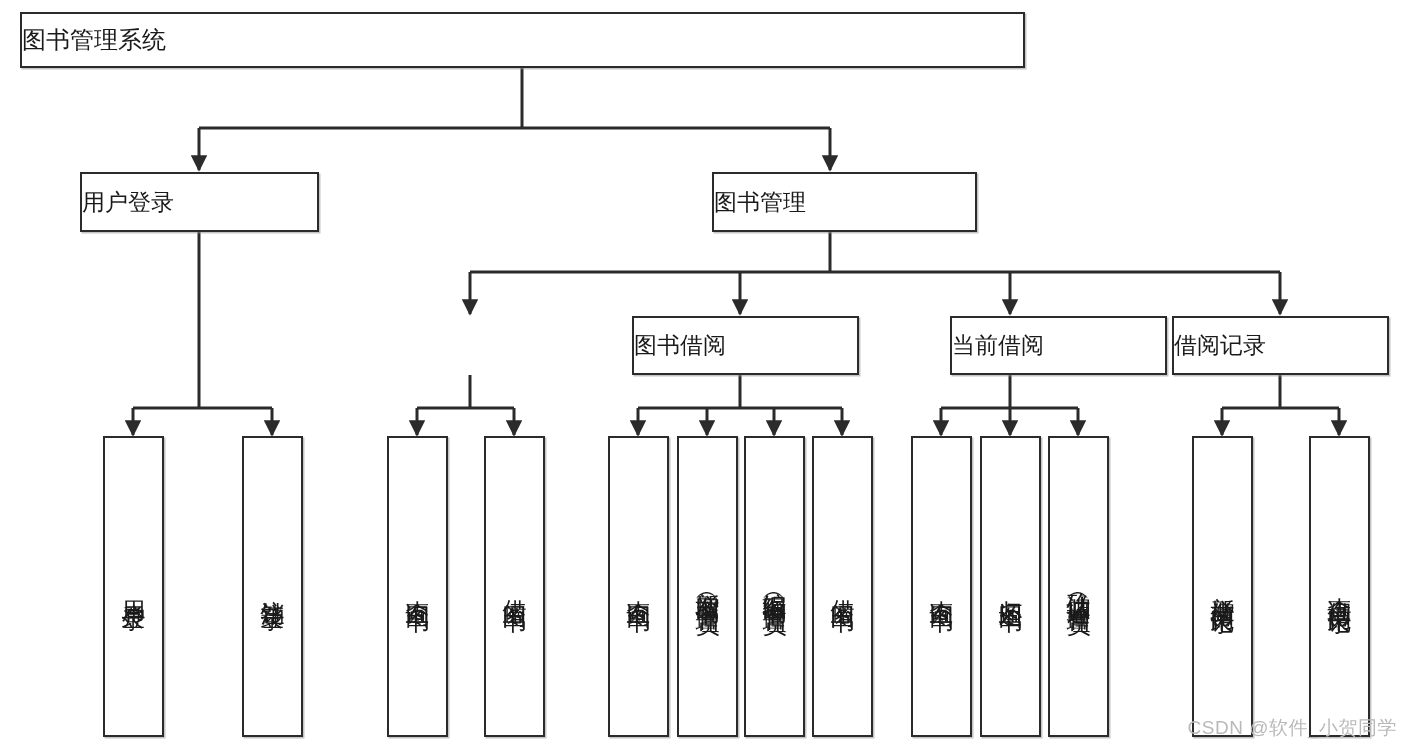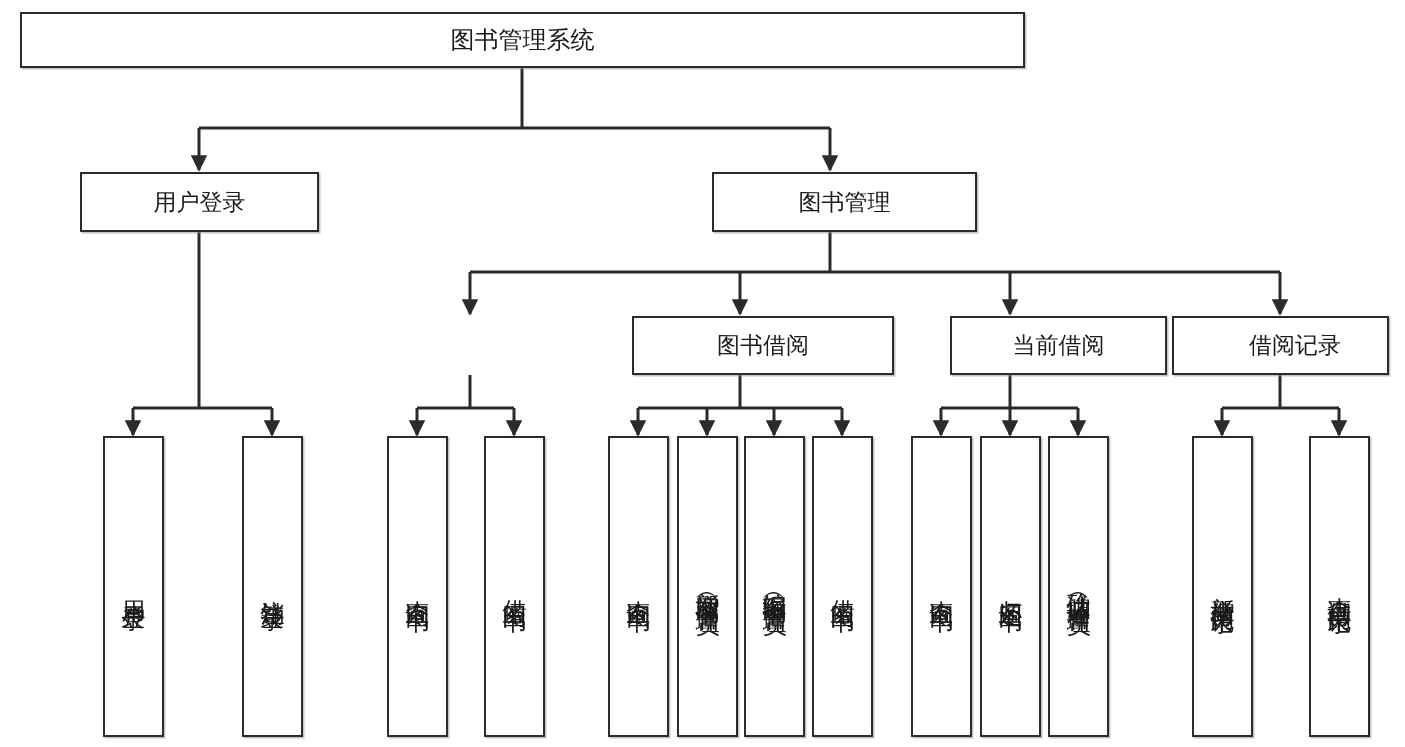--- a/index.html
+++ b/index.html
@@ -24,21 +24,20 @@
     width: 1405px;
     height: 747px;
   }
   .node {
     position: absolute;
     box-sizing: border-box;
     background: #ffffff;
     border: 2px solid #2b2b2b;
     display: flex;
     align-items: center;
-    justify-content: center;
     box-shadow: 1.5px 1.5px 0 0 rgba(150,150,150,0.55);
   }
   .node .label {
     color: #1a1a1a;
     line-height: 1.08;
     text-align: center;
     white-space: nowrap;
   }
   .node.horiz .label {
     font-size: 23px;
@@ -127,27 +126,27 @@
     <span class="label">图书管理系统</span>
   </div>
 
   <div class="node horiz" style="left:80px; top:172px; width:239px; height:60px;">
     <span class="label">用户登录</span>
   </div>
   <div class="node horiz" style="left:712px; top:172px; width:265px; height:60px;">
     <span class="label">图书管理</span>
   </div>
 
-  <div class="node horiz" style="left:632px; top:316px; width:262px; height:59px;">
+  <div class="node horiz" style="left:632px; top:316px; width:227px; height:59px;">
     <span class="label">图书借阅</span>
   </div>
   <div class="node horiz" style="left:950px; top:316px; width:217px; height:59px;">
     <span class="label">当前借阅</span>
   </div>
-  <div class="node horiz" style="left:1172px; top:316px; width:217px; height:59px;padding-left:29px;">
+  <div class="node horiz" style="left:1172px; top:316px; width:217px; height:59px;">
     <span class="label">借阅记录</span>
   </div>
 
   <div class="node vert" style="left:103px; top:436px; width:61px; height:301px;">
     <span class="label">用户登录</span>
   </div>
   <div class="node vert" style="left:242px; top:436px; width:61px; height:301px;">
     <span class="label">注销登录</span>
   </div>
 
@@ -181,14 +180,15 @@
     <span class="label">确认归还（管理员）</span>
   </div>
 
   <div class="node vert" style="left:1192px; top:436px; width:61px; height:301px;">
     <span class="label">新增借阅记录</span>
   </div>
   <div class="node vert" style="left:1309px; top:436px; width:61px; height:301px;">
     <span class="label">查询借阅记录</span>
   </div>
 
+  <div id="watermark">CSDN @软件_小贺同学</div>
 
 </div>
 
 </body></html>

